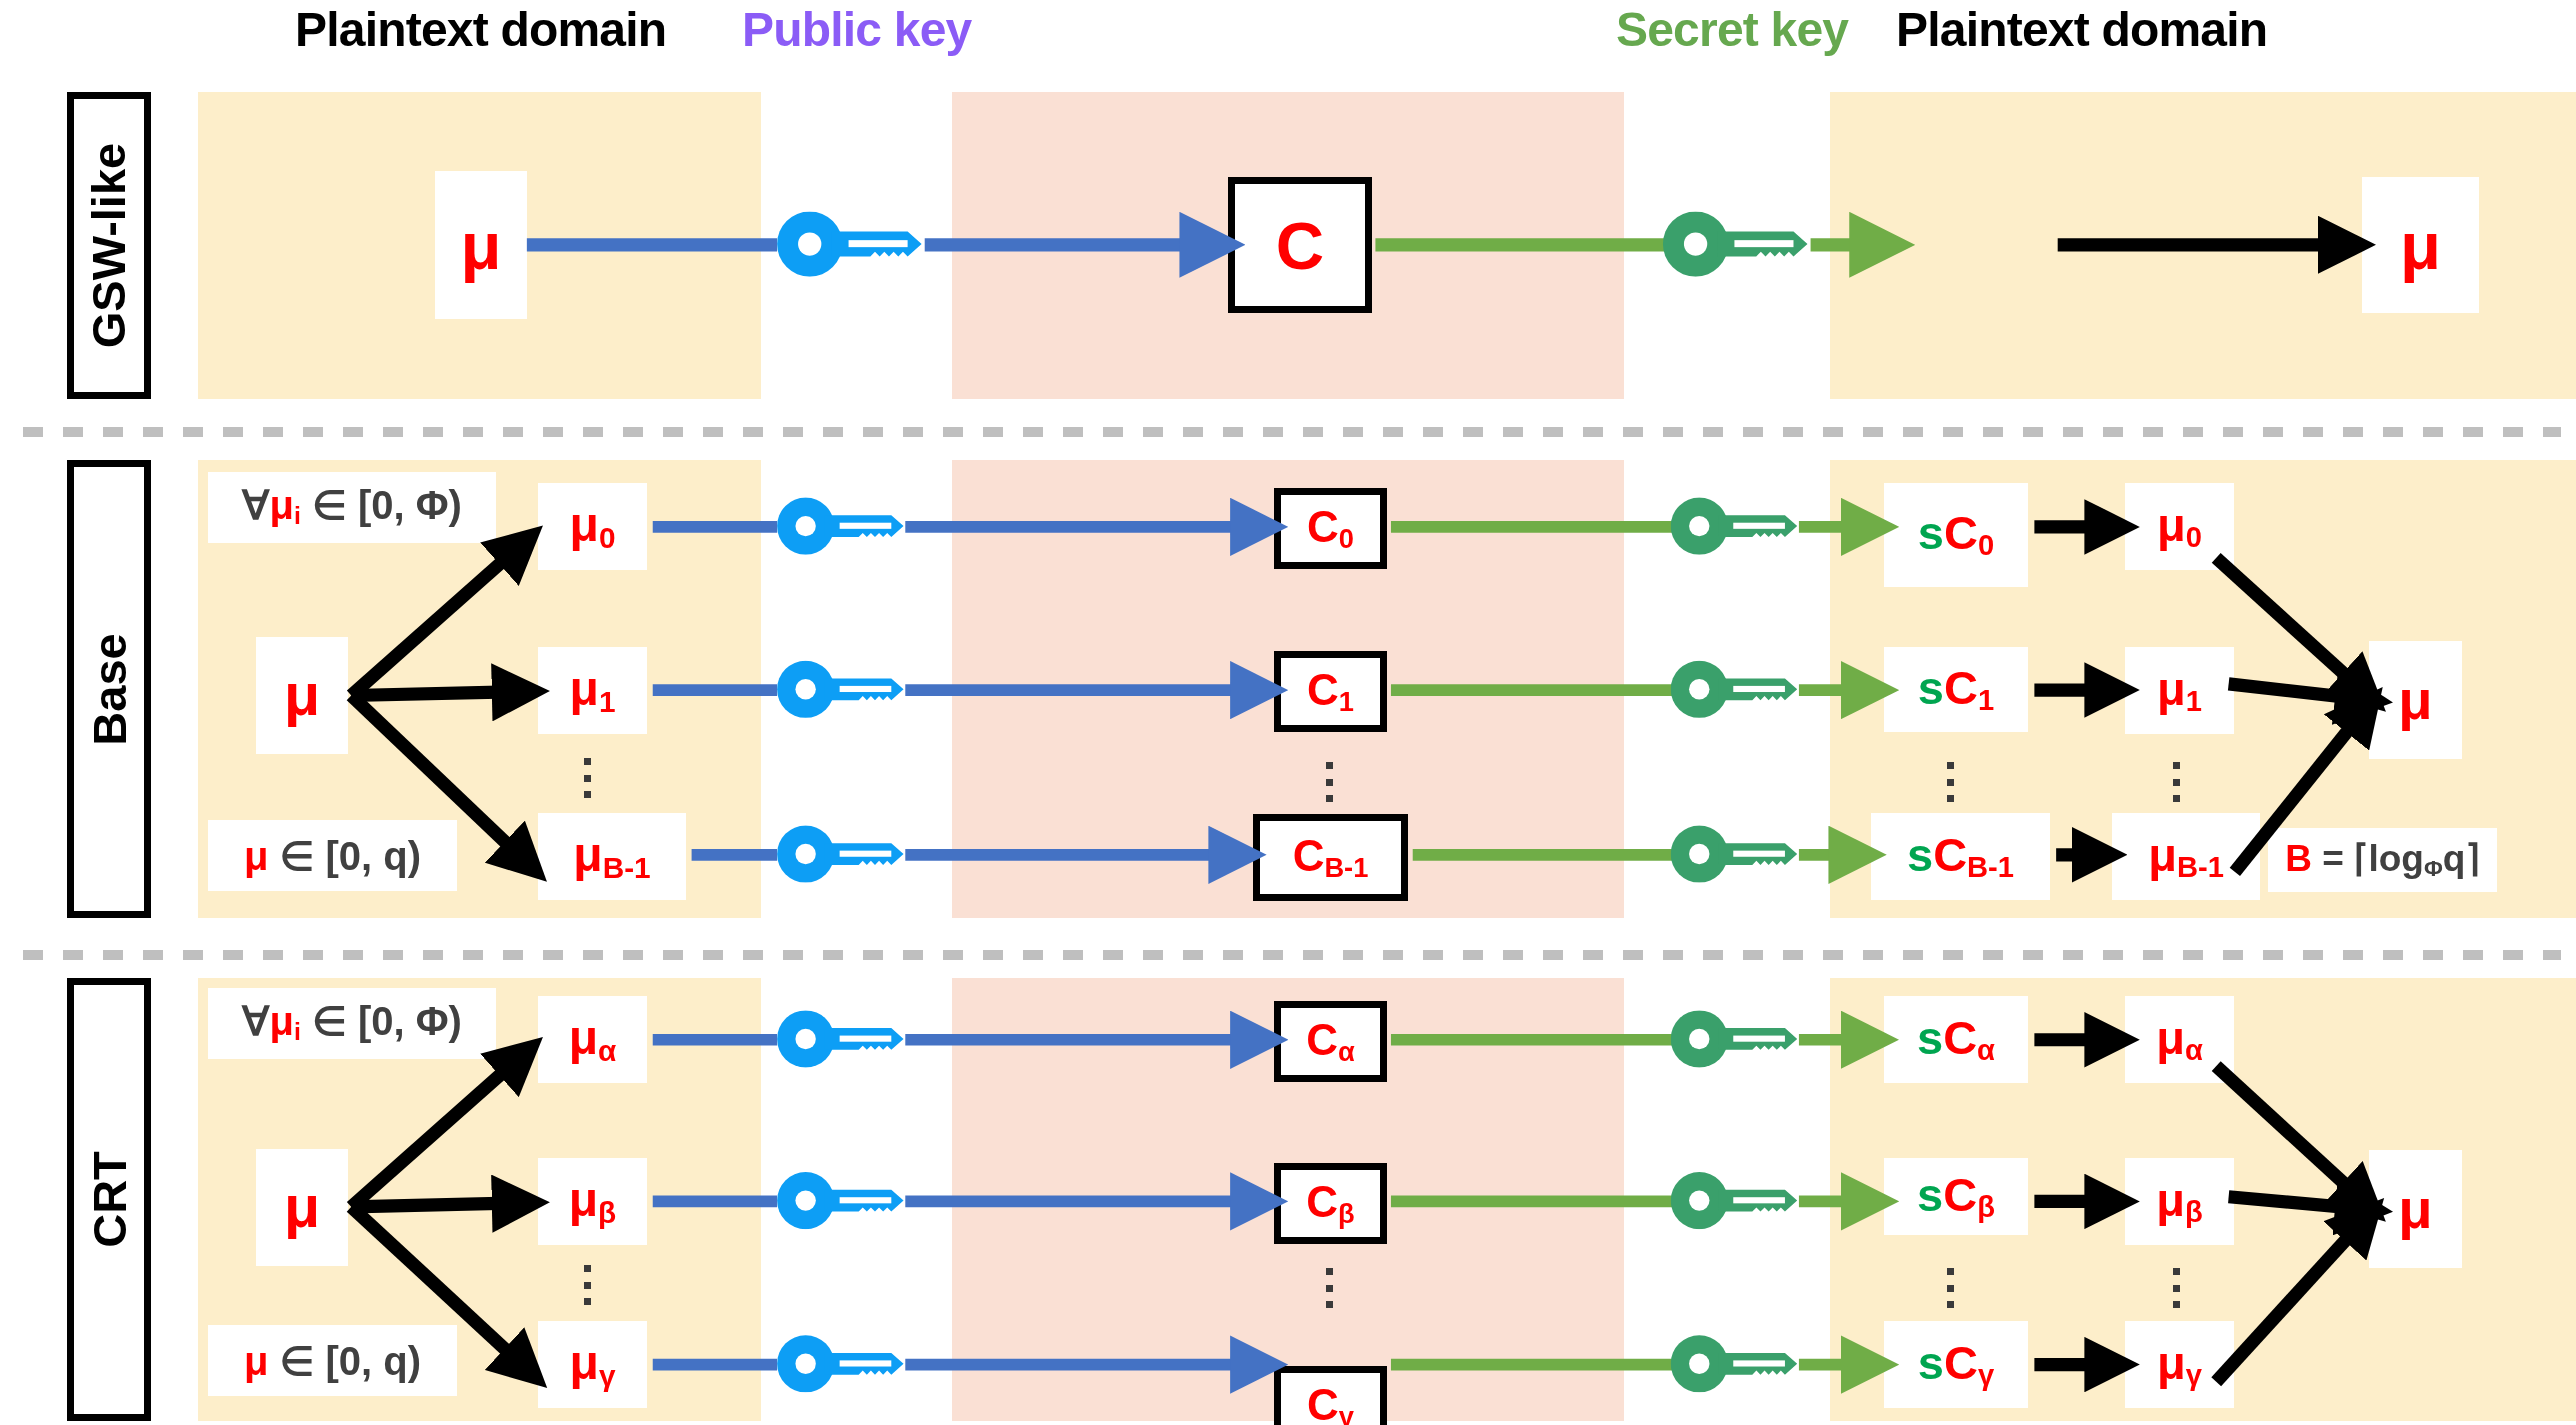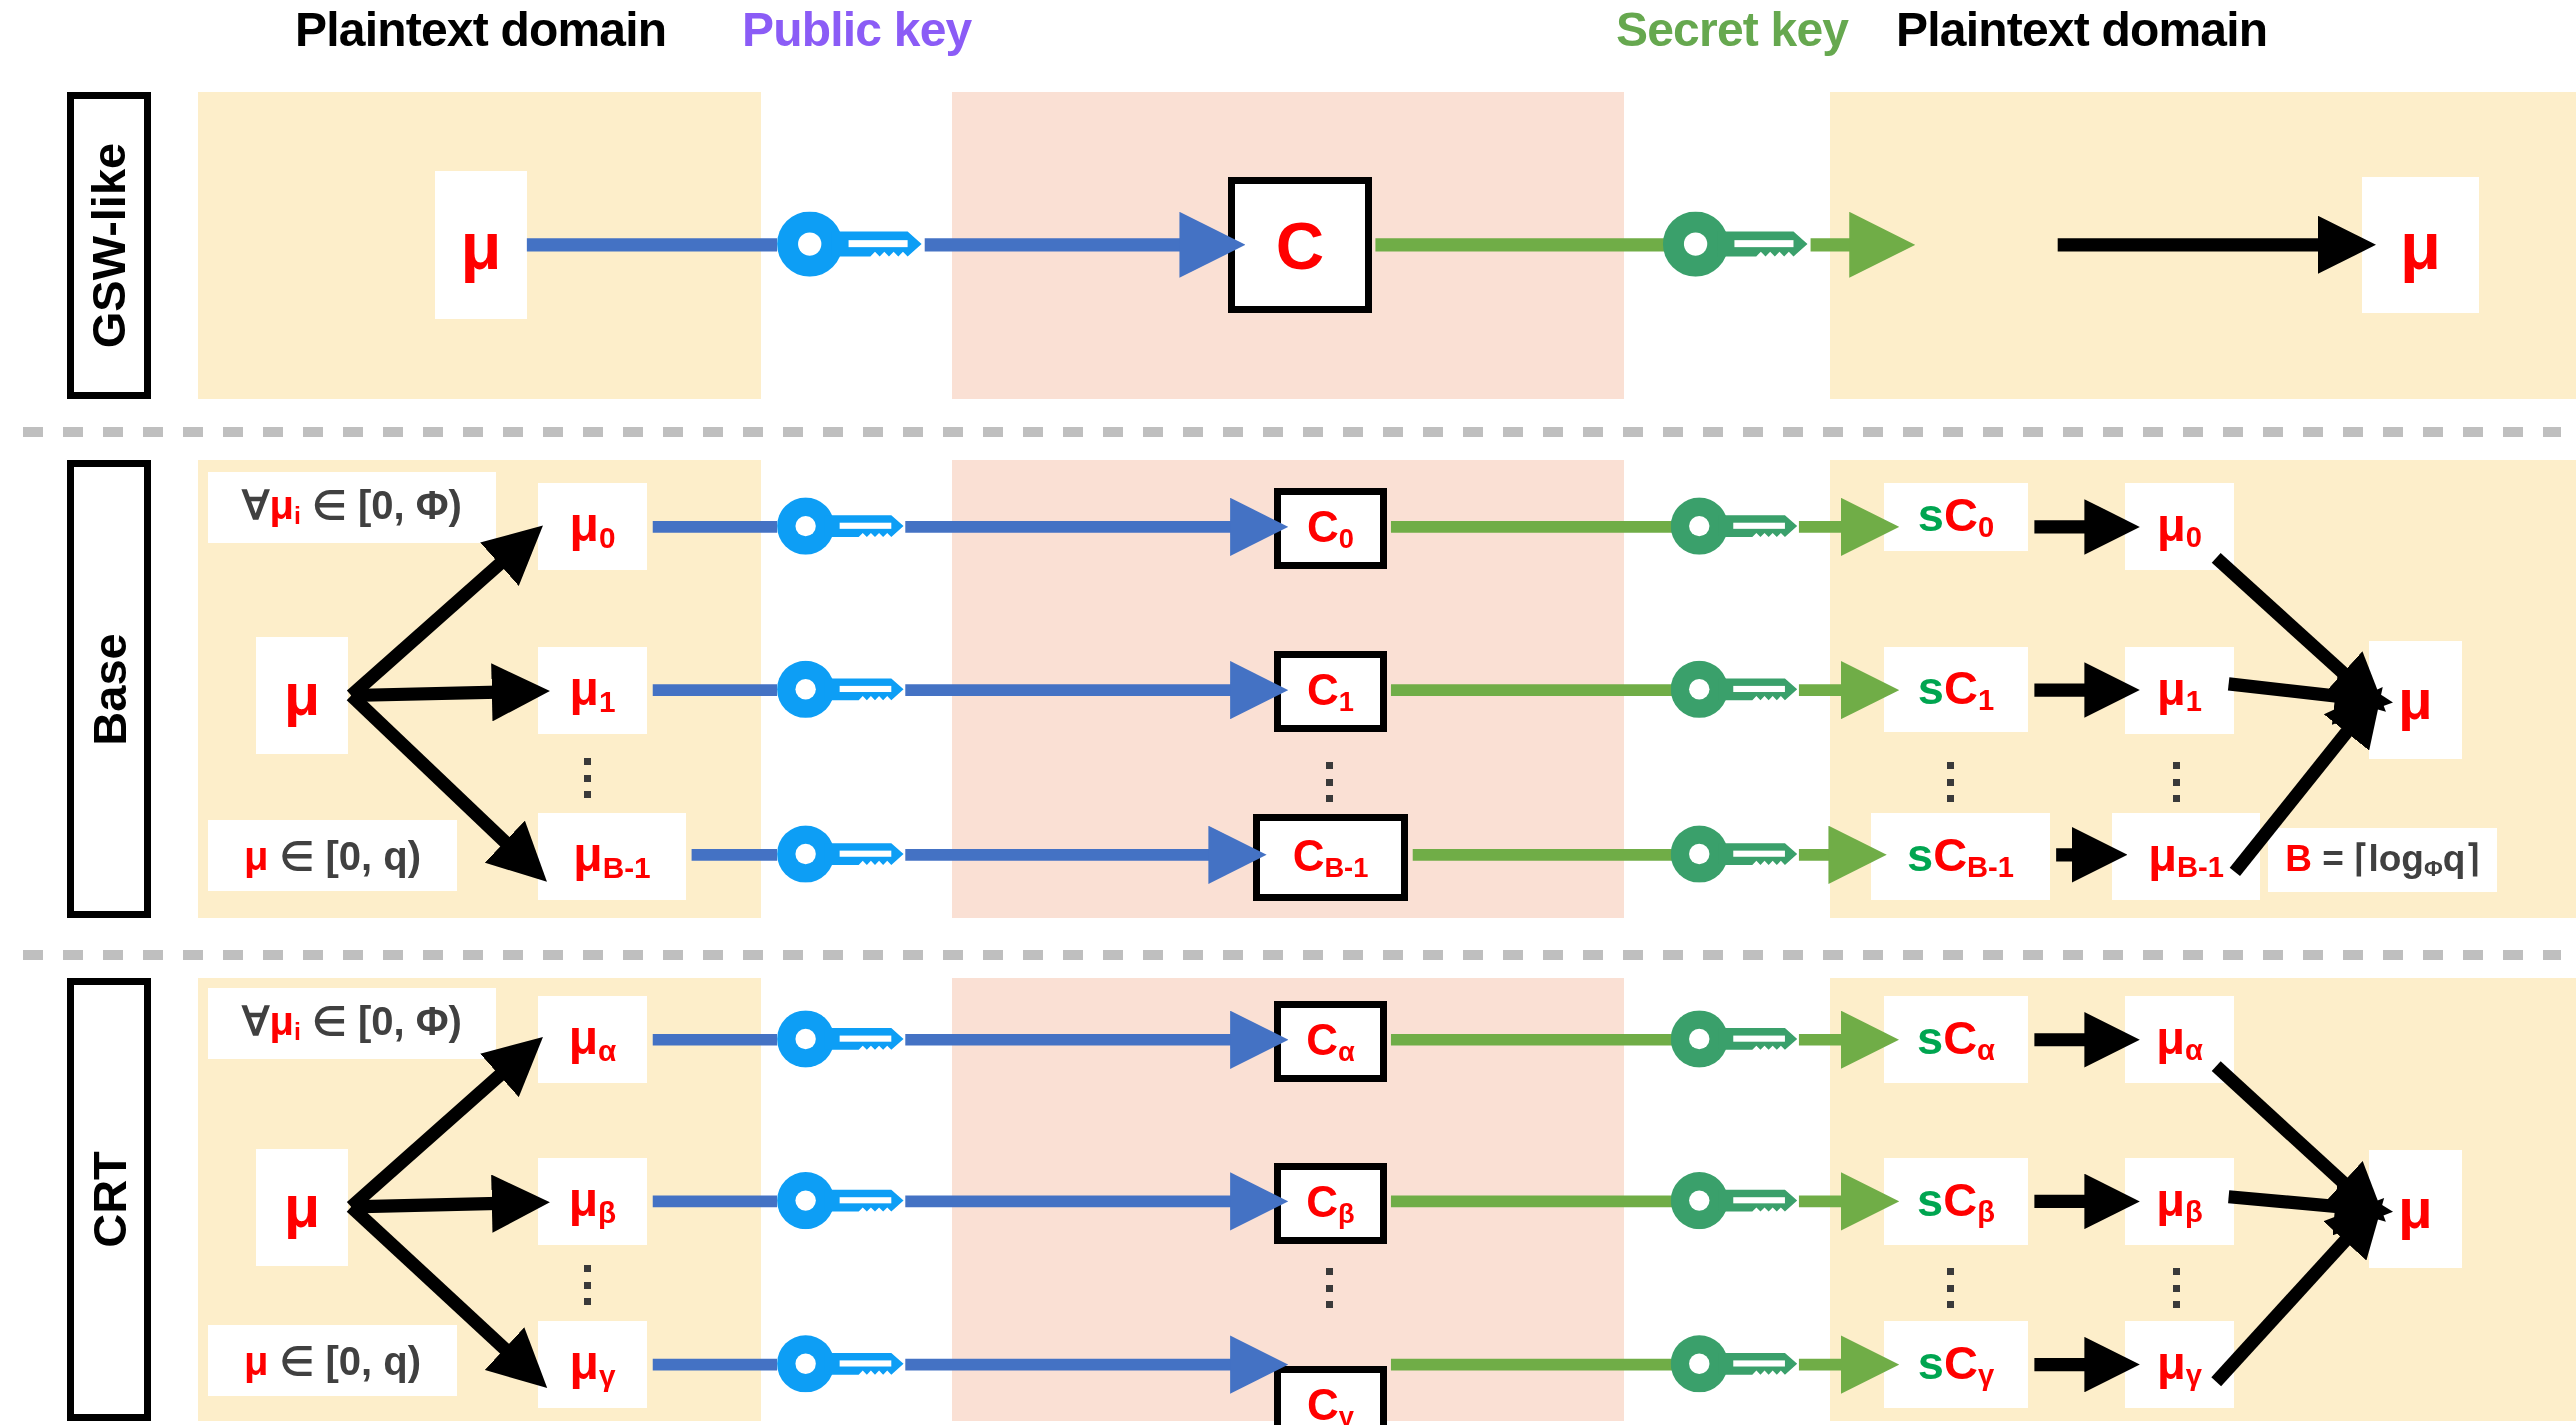--- a/index.html
+++ b/index.html
@@ -152,21 +152,21 @@
   <div class="cbox" style="left:1253px; top:814px; width:155px; height:87px;">
     <span class="txt" style="font-size:44px;">C<sub>B-1</sub></span>
   </div>
 
   <div class="vdots" style="left:1326px; top:762px; width:7px; height:40px;">
       <i></i>
       <i></i>
       <i></i>
     </div>
 
-  <div class="chip" style="left:1884px; top:483px; width:144px; height:68px;">
+  <div class="chip" style="left:1884px; top:483px; width:144px; height:104px;">
     <span class="txt" style="font-size:47px;"><span class="grn">s</span><span class="red">C<sub>0</sub></span></span>
   </div>
   <div class="chip" style="left:1884px; top:647px; width:144px; height:85px;text-align:right;">
     <span class="txt" style="font-size:47px;"><span class="grn">s</span><span class="red">C<sub>1</sub></span></span>
   </div>
   <div class="chip" style="left:1871px; top:813px; width:179px; height:87px;">
     <span class="txt" style="font-size:47px;"><span class="grn">s</span><span class="red">C<sub>B-1</sub></span></span>
   </div>
 
   <div class="vdots" style="left:1947px; top:762px; width:7px; height:40px;">
@@ -255,21 +255,21 @@
 
   <div class="vdots" style="left:1326px; top:1268px; width:7px; height:40px;">
       <i></i>
       <i></i>
       <i></i>
     </div>
 
   <div class="chip" style="left:1884px; top:996px; width:144px; height:87px;">
     <span class="txt" style="font-size:47px;"><span class="grn">s</span><span class="red">C<sub>α</sub></span></span>
   </div>
-  <div class="chip" style="left:1884px; top:1158px; width:144px; height:87px;">
+  <div class="chip" style="left:1884px; top:1158px; width:144px; height:77px;">
     <span class="txt" style="font-size:47px;"><span class="grn">s</span><span class="red">C<sub>β</sub></span></span>
   </div>
   <div class="chip" style="left:1884px; top:1321px; width:144px; height:87px;">
     <span class="txt" style="font-size:47px;"><span class="grn">s</span><span class="red">C<sub>γ</sub></span></span>
   </div>
 
   <div class="vdots" style="left:1947px; top:1268px; width:7px; height:40px;">
       <i></i>
       <i></i>
       <i></i>

